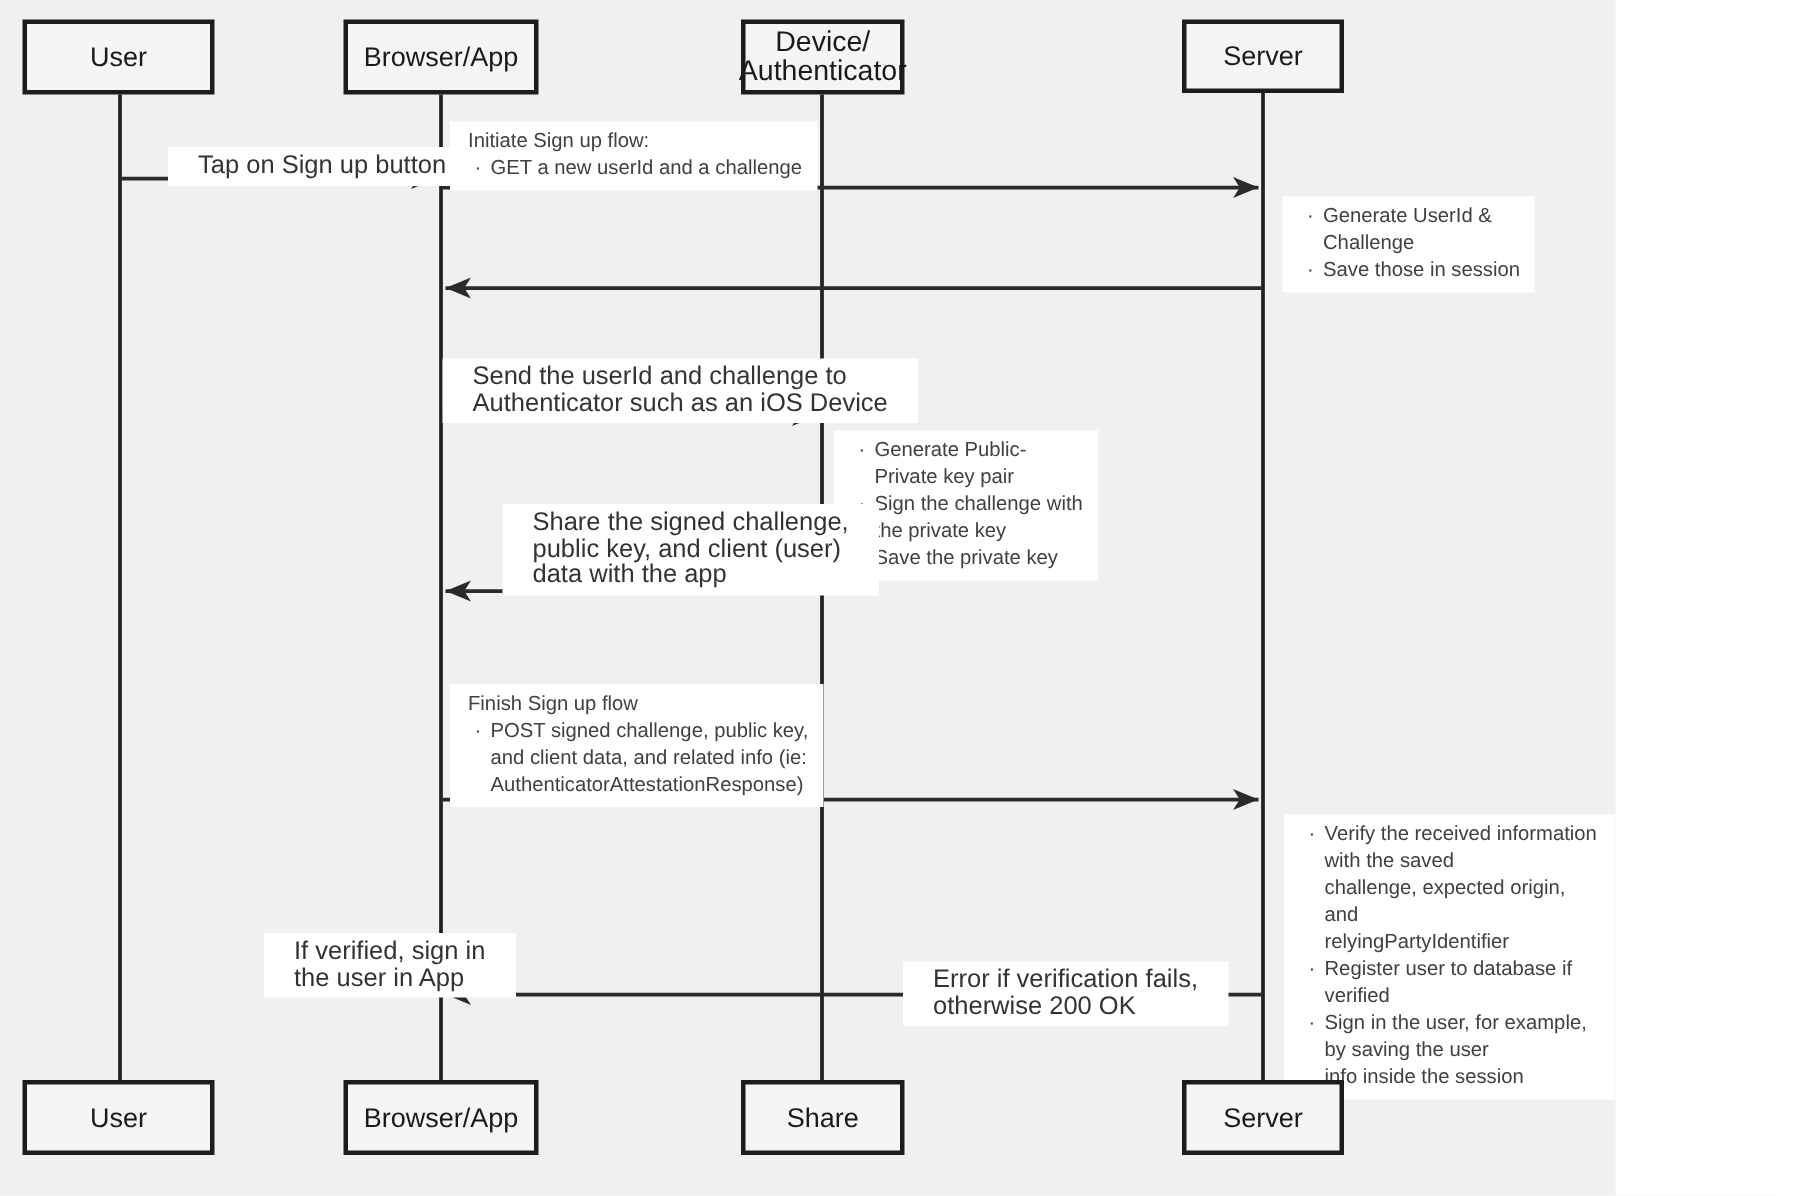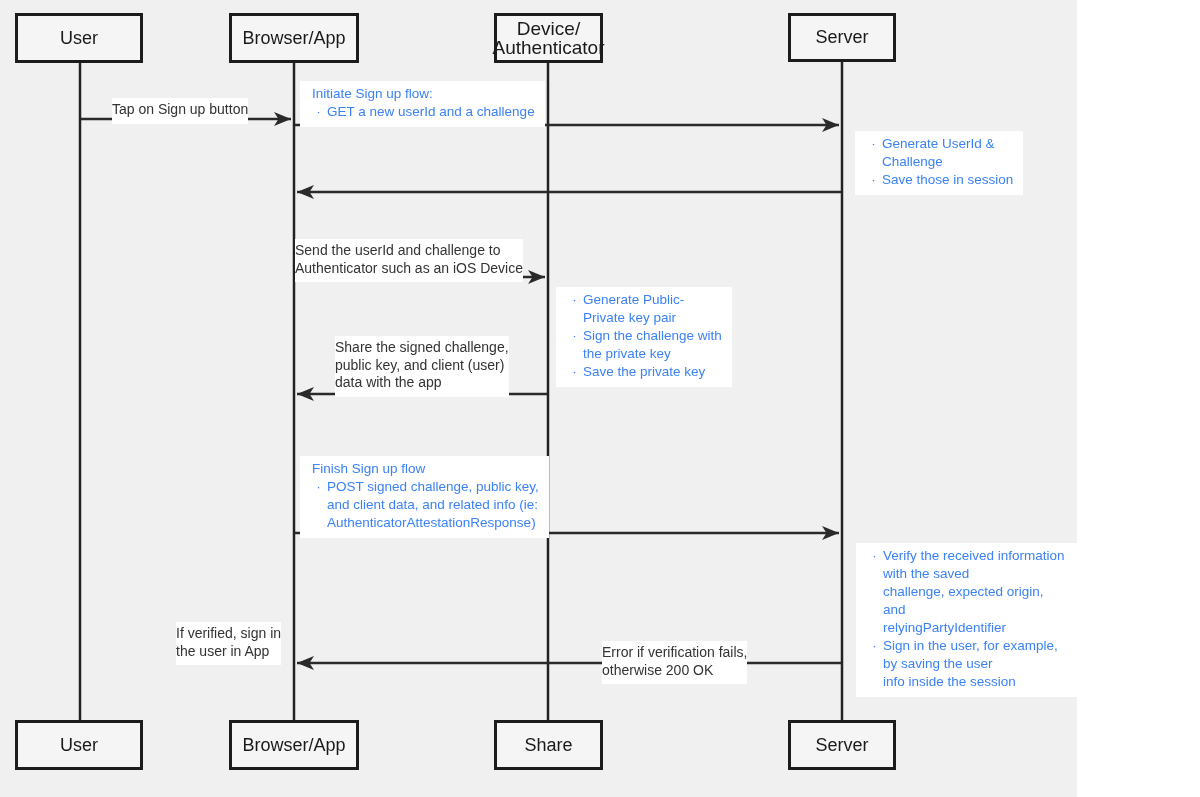--- a/index.html
+++ b/index.html
@@ -10,26 +10,26 @@
   svg.wires{position:absolute;left:0;top:0;z-index:1}
   .box{
     position:absolute;z-index:3;box-sizing:border-box;
     background:#f5f5f5;border:3px solid #1c1c1c;
     display:flex;align-items:center;justify-content:center;
     font-size:18px;color:#1a1a1a;text-align:center;white-space:pre-line;
   }
   .box.small{font-size:19px;line-height:19px}
   .label{
     position:absolute;z-index:2;background:#fff;color:#333;
-    font-size:14px;line-height:17.5px;padding:3px 0 5px;
+    font-size:17px;line-height:17.5px;padding:3px 20px 5px;
     white-space:pre-line;
   }
   .label.nowrap{white-space:nowrap}
   .note{
-    position:absolute;z-index:2;background:#fff;color:#3b82f6;
+    position:absolute;z-index:2;background:#fff;color:#404040;
     font-size:13.5px;line-height:18px;padding:4px 10px 6px;
   }
   .note-title{padding-left:2px}
   .note-item{display:flex}
   .note-item::before{content:"\00B7";flex:0 0 17px;text-align:center}
   .note-item>span{white-space:pre-line}
 </style>
 </head>
 <body>
 
@@ -133,20 +133,23 @@
     </div>
   </div>
 
   <div class="note" style="left:856px;top:543px">
     <div class="note-item">
       <span>Verify the received information with the saved
 challenge, expected origin, and
 relyingPartyIdentifier</span>
     </div>
     <div class="note-item">
+      <span>Register user to database if verified</span>
+    </div>
+    <div class="note-item">
       <span>Sign in the user, for example, by saving the user
 info inside the session</span>
     </div>
   </div>
 
   <div class="label" style="left:602px;top:641px">Error if verification fails,
 otherwise 200 OK</div>
 
   <div class="label" style="left:176px;top:622px">If verified, sign in
 the user in App</div>

